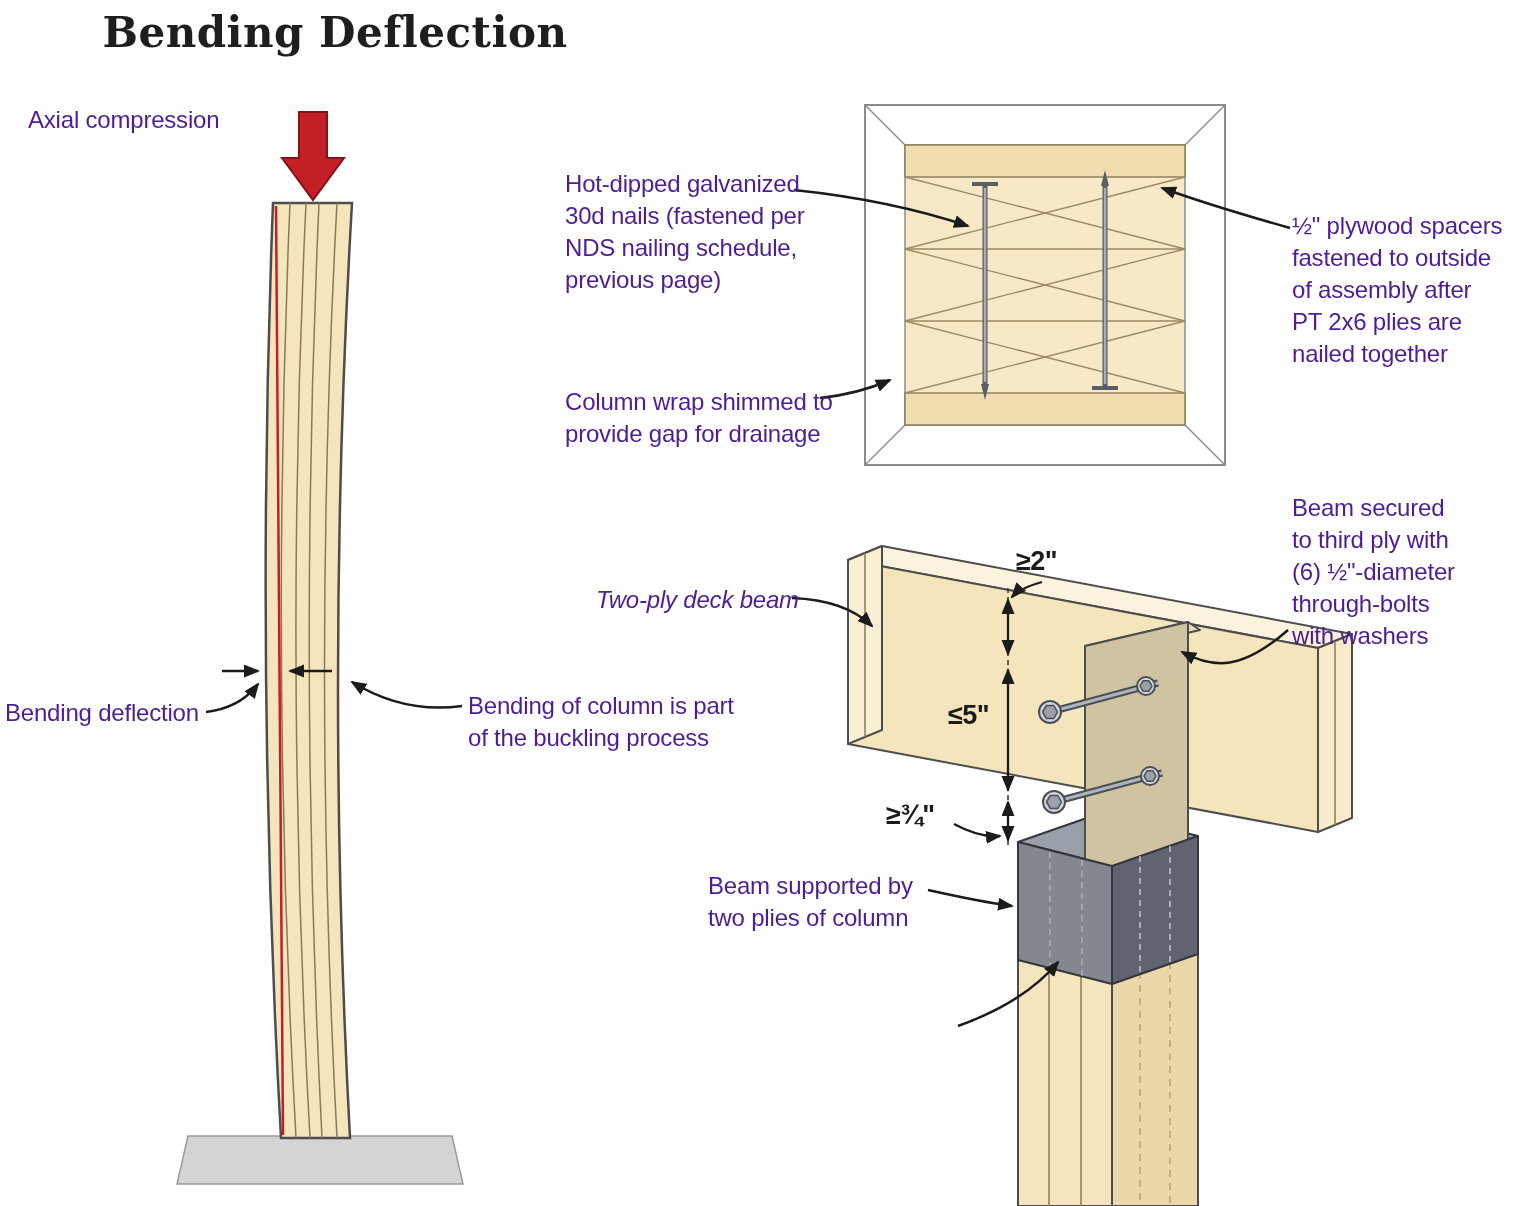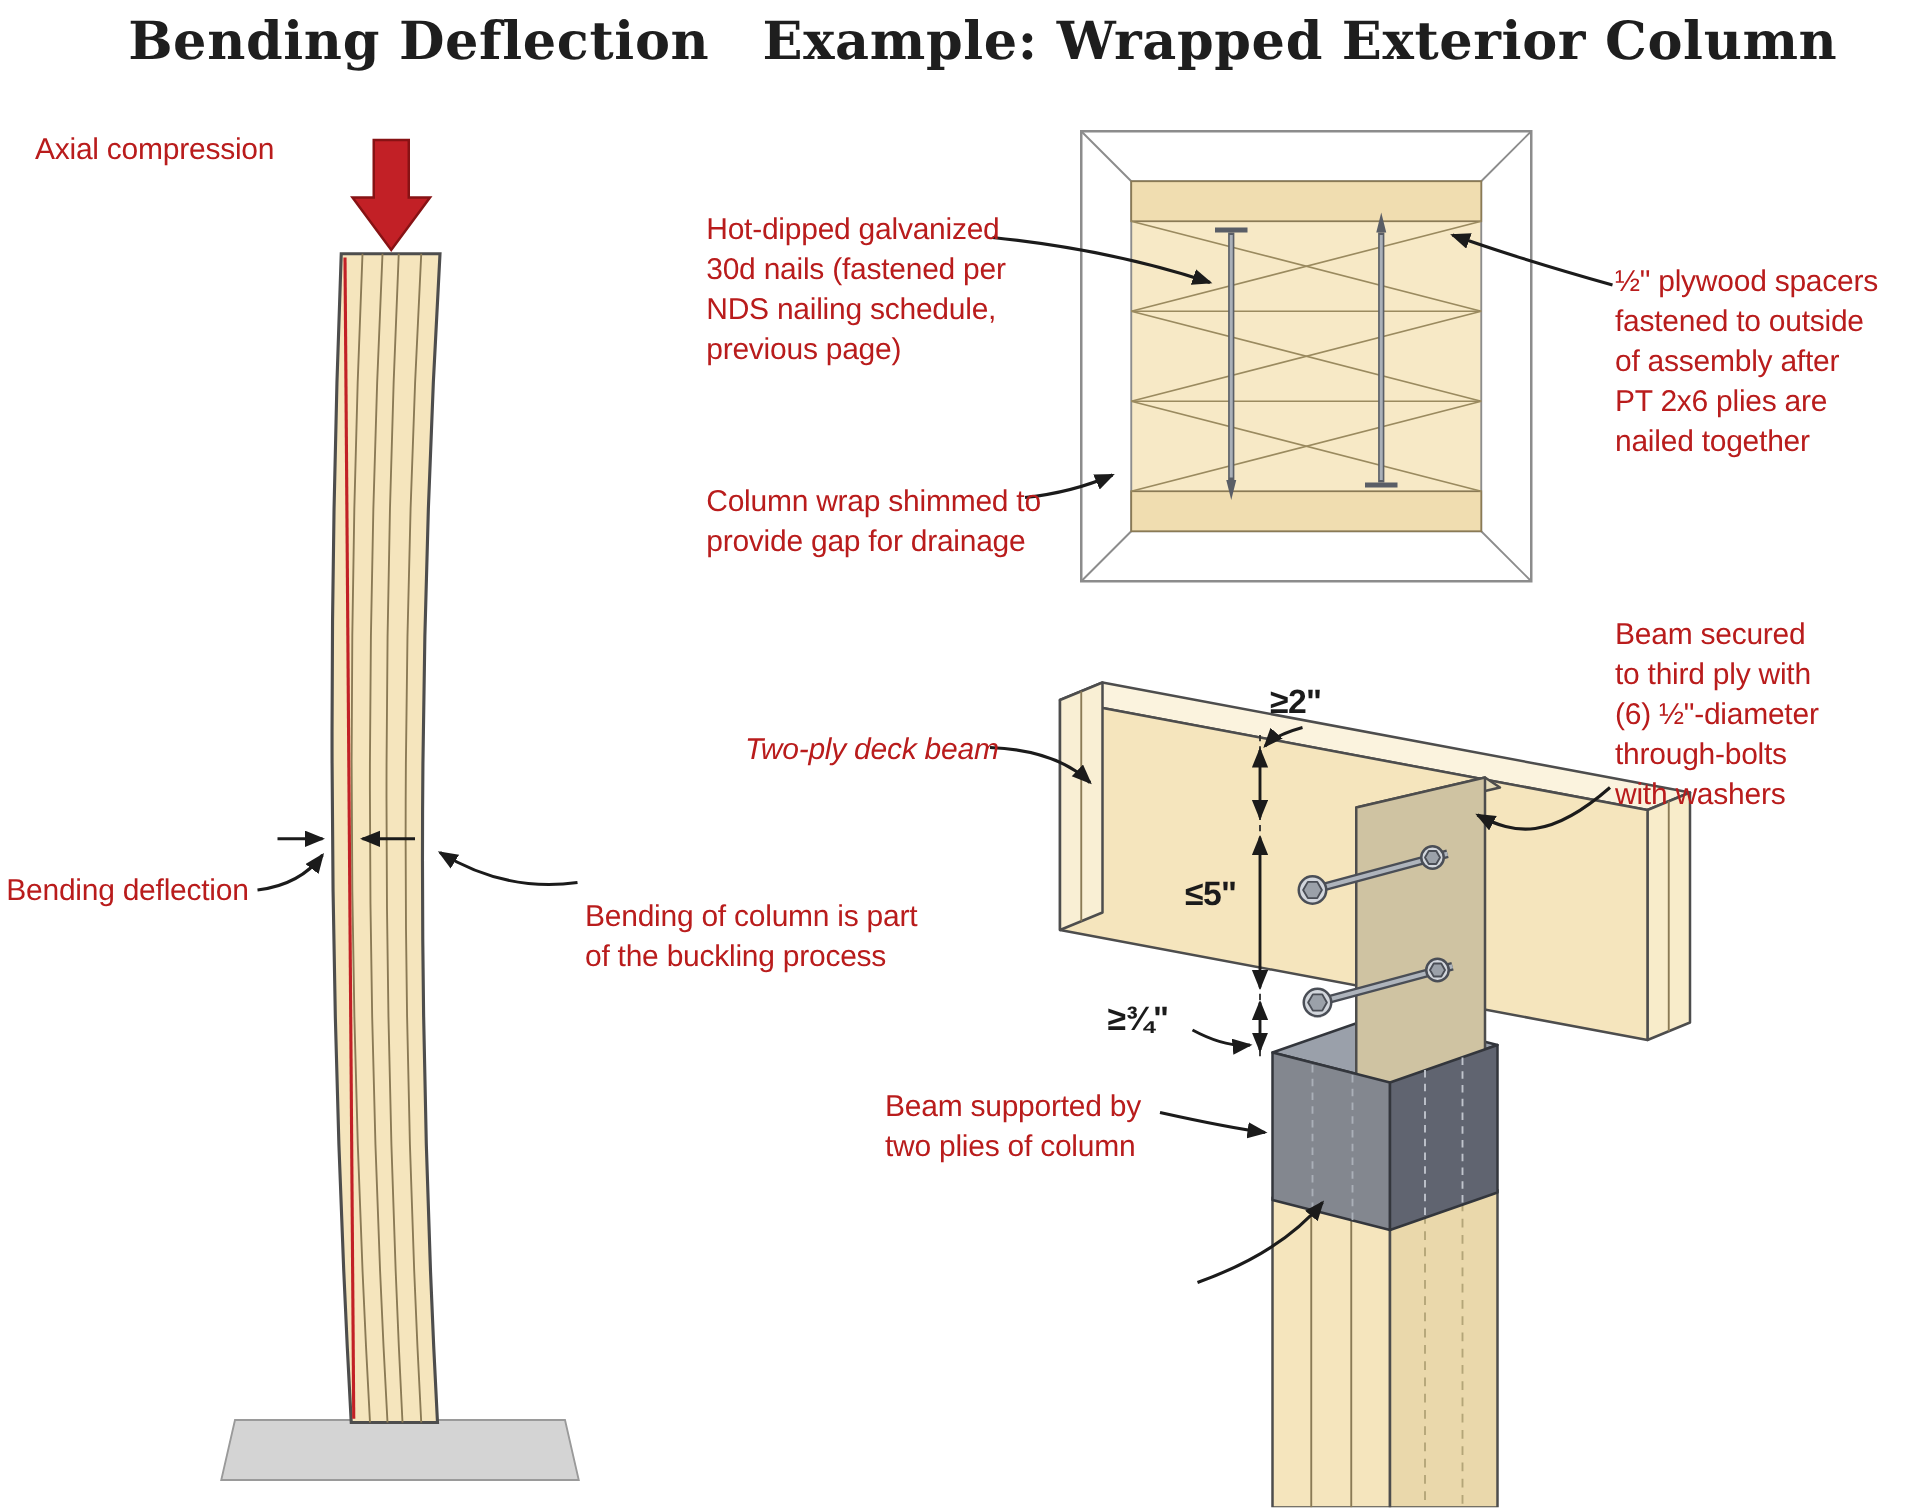--- a/index.html
+++ b/index.html
@@ -1,19 +1,19 @@
 <!DOCTYPE html>
 <html><head>
 <meta charset="utf-8">
 <style>
   html,body{margin:0;padding:0;background:#ffffff;}
   #canvas{position:relative;width:1536px;height:1206px;background:#ffffff;
           font-family:"Liberation Sans",sans-serif;overflow:hidden;}
   svg.layer{position:absolute;left:0;top:0;}
-  .label{position:absolute;color:#b91c1c;font-size:24px;line-height:1.33;
+  .label{position:absolute;color:#4c1d95;font-size:24px;line-height:1.33;
          white-space:pre-line;letter-spacing:-0.2px;}
   .title{position:absolute;font-family:"DejaVu Serif",serif;font-weight:bold;
          font-size:42px;color:#1e1e1e;text-align:center;letter-spacing:0.5px;}
   .dim{position:absolute;color:#1b1b1b;font-size:27px;font-weight:600;
        letter-spacing:-0.5px;}
 </style>
 </head>
 <body>
 
 <div id="canvas">
@@ -152,25 +152,24 @@
       </g>
 
       <path d="M792,598 Q845,600 872,626" fill="none" stroke="#1b1b1b" stroke-width="2.5" marker-end="url(#ah)"></path>
       <path d="M1288,630 C1240,672 1212,668 1182,652" fill="none" stroke="#1b1b1b" stroke-width="2.5" marker-end="url(#ah)"></path>
       <path d="M928,890 Q982,902 1012,906" fill="none" stroke="#1b1b1b" stroke-width="2.5" marker-end="url(#ah)"></path>
       <path d="M958,1026 Q1025,1002 1058,962" fill="none" stroke="#1b1b1b" stroke-width="2.5" marker-end="url(#ah)"></path>
     </g>
   </svg>
 
   <div class="title" style="left:100px;top:8px;width:470px;">Bending Deflection</div>
-  <div class="title" style="left:600px;top:8px;width:880px;">Example: Wrapped Exterior Column</div>
 
   <div class="label" style="left:28px;top:104px;">Axial compression</div>
   <div class="label" style="left:5px;top:697px;">Bending deflection</div>
-  <div class="label" style="left:468px;top:690px;margin-top:28px;">Bending of column is part
+  <div class="label" style="left:468px;top:690px;">Bending of column is part
 of the buckling process</div>
 
   <div class="label" style="left:565px;top:168px;">Hot-dipped galvanized
 30d nails (fastened per
 NDS nailing schedule,
 previous page)</div>
   <div class="label" style="left:565px;top:386px;">Column wrap shimmed to
 provide gap for drainage</div>
   <div class="label" style="left:1292px;top:210px;">½" plywood spacers
 fastened to outside

